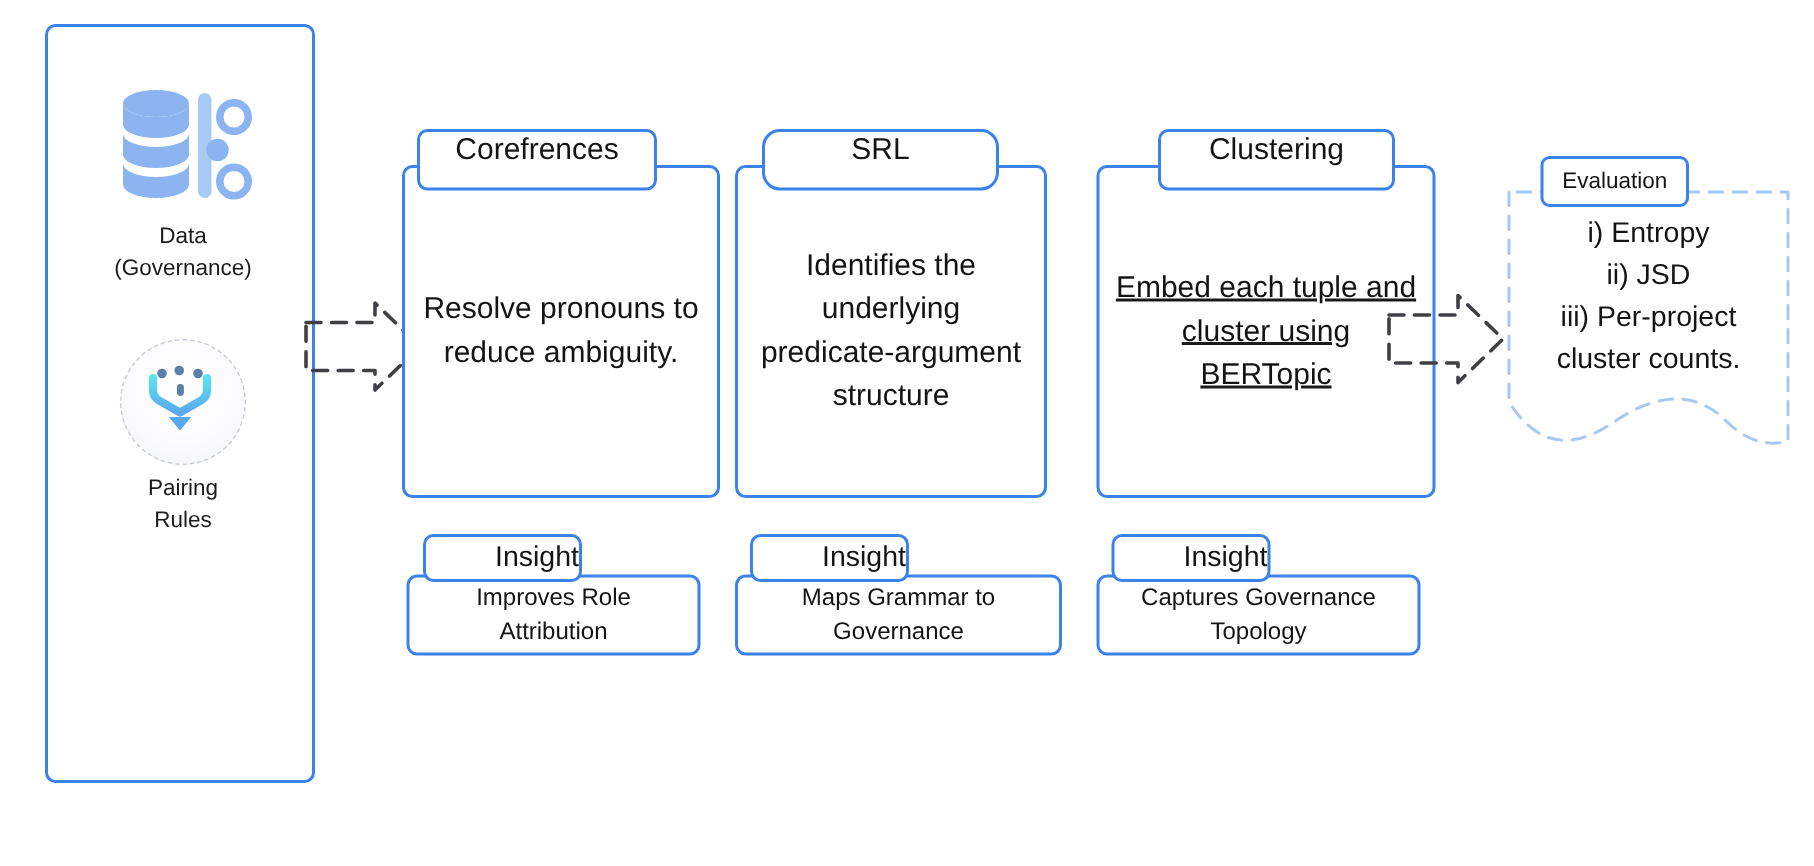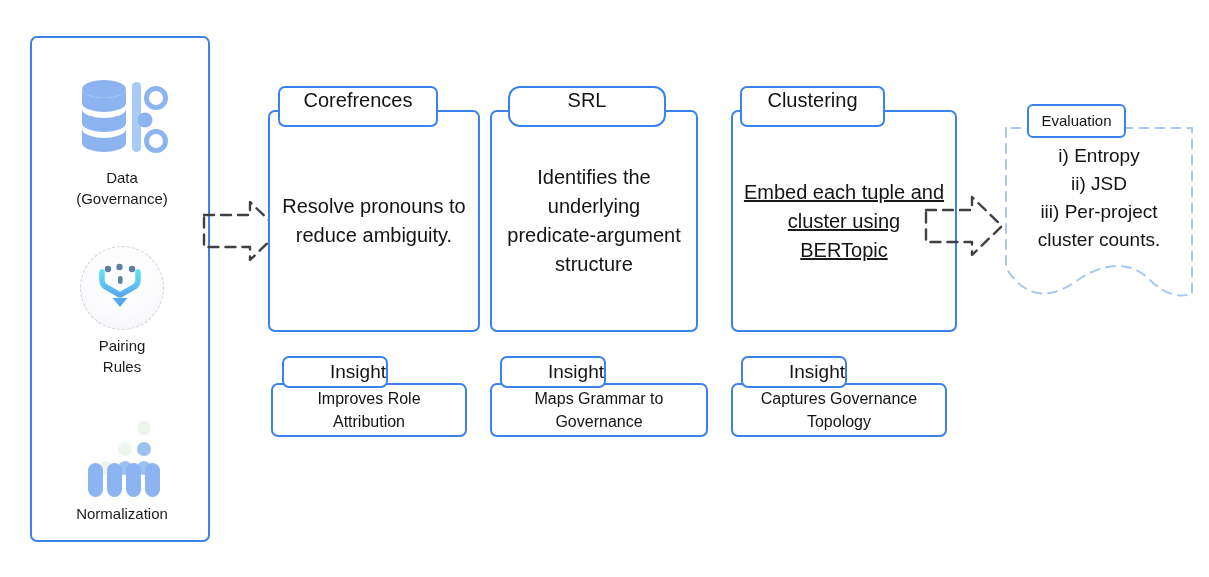--- a/index.html
+++ b/index.html
@@ -8,21 +8,20 @@
     font-family:"Liberation Sans","DejaVu Sans",sans-serif;
     color:#1a1a1a;overflow:hidden;position:relative;
   }
   .stage{position:absolute;left:0;top:0;width:1209px;height:577px;}
 
   
   .input-panel{
     position:absolute;left:30px;top:16px;width:180px;height:506px;
     border:2.5px solid #3b82ea;border-radius:7px;box-sizing:border-box;
     background:#fff;
-    margin-top:20px;
   }
   .input-item{position:absolute;left:0;width:180px;text-align:center;}
   .input-label{
     font-size:15px;line-height:21px;color:#1c1c1c;margin-top:5px;
     white-space:pre-line;
   }
   #item-data{top:38px;}
   #item-pairing{top:208px;}
   #item-norm{top:378px;}
 
@@ -129,39 +128,20 @@
           </g>
           <path d="M8 12 v8 a8 8 0 0 0 4 7 l14 8 14 -8 a8 8 0 0 0 4 -7 v-8" fill="none" stroke="url(#mg)" stroke-width="5.5" stroke-linecap="round" stroke-linejoin="round"></path>
           <path d="M26 28 v17" fill="none" stroke="url(#mg)" stroke-width="5.5" stroke-linecap="round"></path>
           <path d="M18.5 38 L26 47 L33.5 38 z" fill="#5aa8f0"></path>
         </svg>
       </div>
       <div class="input-label">Pairing
 Rules</div>
     </div>
 
-    <div class="input-item" id="item-norm">
-      <div class="norm-wrap">
-        <svg width="96" height="82" viewBox="0 0 96 82">
-          <g>
-            <circle cx="70" cy="12" r="7" fill="#edf6ed"></circle>
-            <circle cx="70" cy="33" r="7" fill="#9cc2f2"></circle>
-            <circle cx="51" cy="33" r="7" fill="#eef5ee"></circle>
-            <circle cx="51" cy="52" r="7" fill="#9cc2f2"></circle>
-            <circle cx="70" cy="52" r="7" fill="#9cc2f2"></circle>
-            <circle cx="32" cy="52" r="7" fill="#eef5ee"></circle>
-            <rect x="14" y="47" width="15" height="34" rx="7.5" fill="#8cb4f0"></rect>
-            <rect x="33" y="47" width="15" height="34" rx="7.5" fill="#8cb4f0"></rect>
-            <rect x="52" y="47" width="15" height="34" rx="7.5" fill="#8cb4f0"></rect>
-            <rect x="71" y="47" width="15" height="34" rx="7.5" fill="#8cb4f0"></rect>
-          </g>
-        </svg>
-      </div>
-      <div class="input-label">Normalization</div>
-    </div>
 
   </div>
 
   <svg class="arrow-svg" style="left:200px;top:198px;" width="84" height="66" viewBox="0 0 84 66">
     <path d="M4 17 H50 V4 L80 33 L50 62 V49 H4 Z" fill="none" stroke="#3f3f46" stroke-width="2.4" stroke-dasharray="10 7" stroke-linejoin="round" stroke-linecap="round"></path>
   </svg>
 
   <div class="stage-body" style="left:268px;top:110px;width:212px;height:222px;">
     <div class="body-text">Resolve pronouns to reduce ambiguity.</div>
   </div>
@@ -186,21 +166,21 @@
   <div class="insight-body" style="left:490px;top:383px;width:218px;height:54px;">
     <div class="body-text">Maps Grammar to Governance</div>
   </div>
   <div class="insight-tab" style="left:500px;top:356px;width:106px;height:32px;">
     <div class="tab-text">Insight</div>
   </div>
 
   <div class="stage-body" style="left:731px;top:110px;width:226px;height:222px;text-decoration:underline;">
     <div class="body-text">Embed each tuple and cluster using BERTopic</div>
   </div>
-  <div class="stage-tab" style="left:740px;top:86px;width:145px;height:41px;">
+  <div class="stage-tab" style="left:772px;top:86px;width:158px;height:41px;">
     <div class="tab-text">Clustering</div>
   </div>
 
   <div class="insight-body" style="left:731px;top:383px;width:216px;height:54px;">
     <div class="body-text">Captures Governance Topology</div>
   </div>
   <div class="insight-tab" style="left:741px;top:356px;width:106px;height:32px;">
     <div class="tab-text">Insight</div>
   </div>
 

